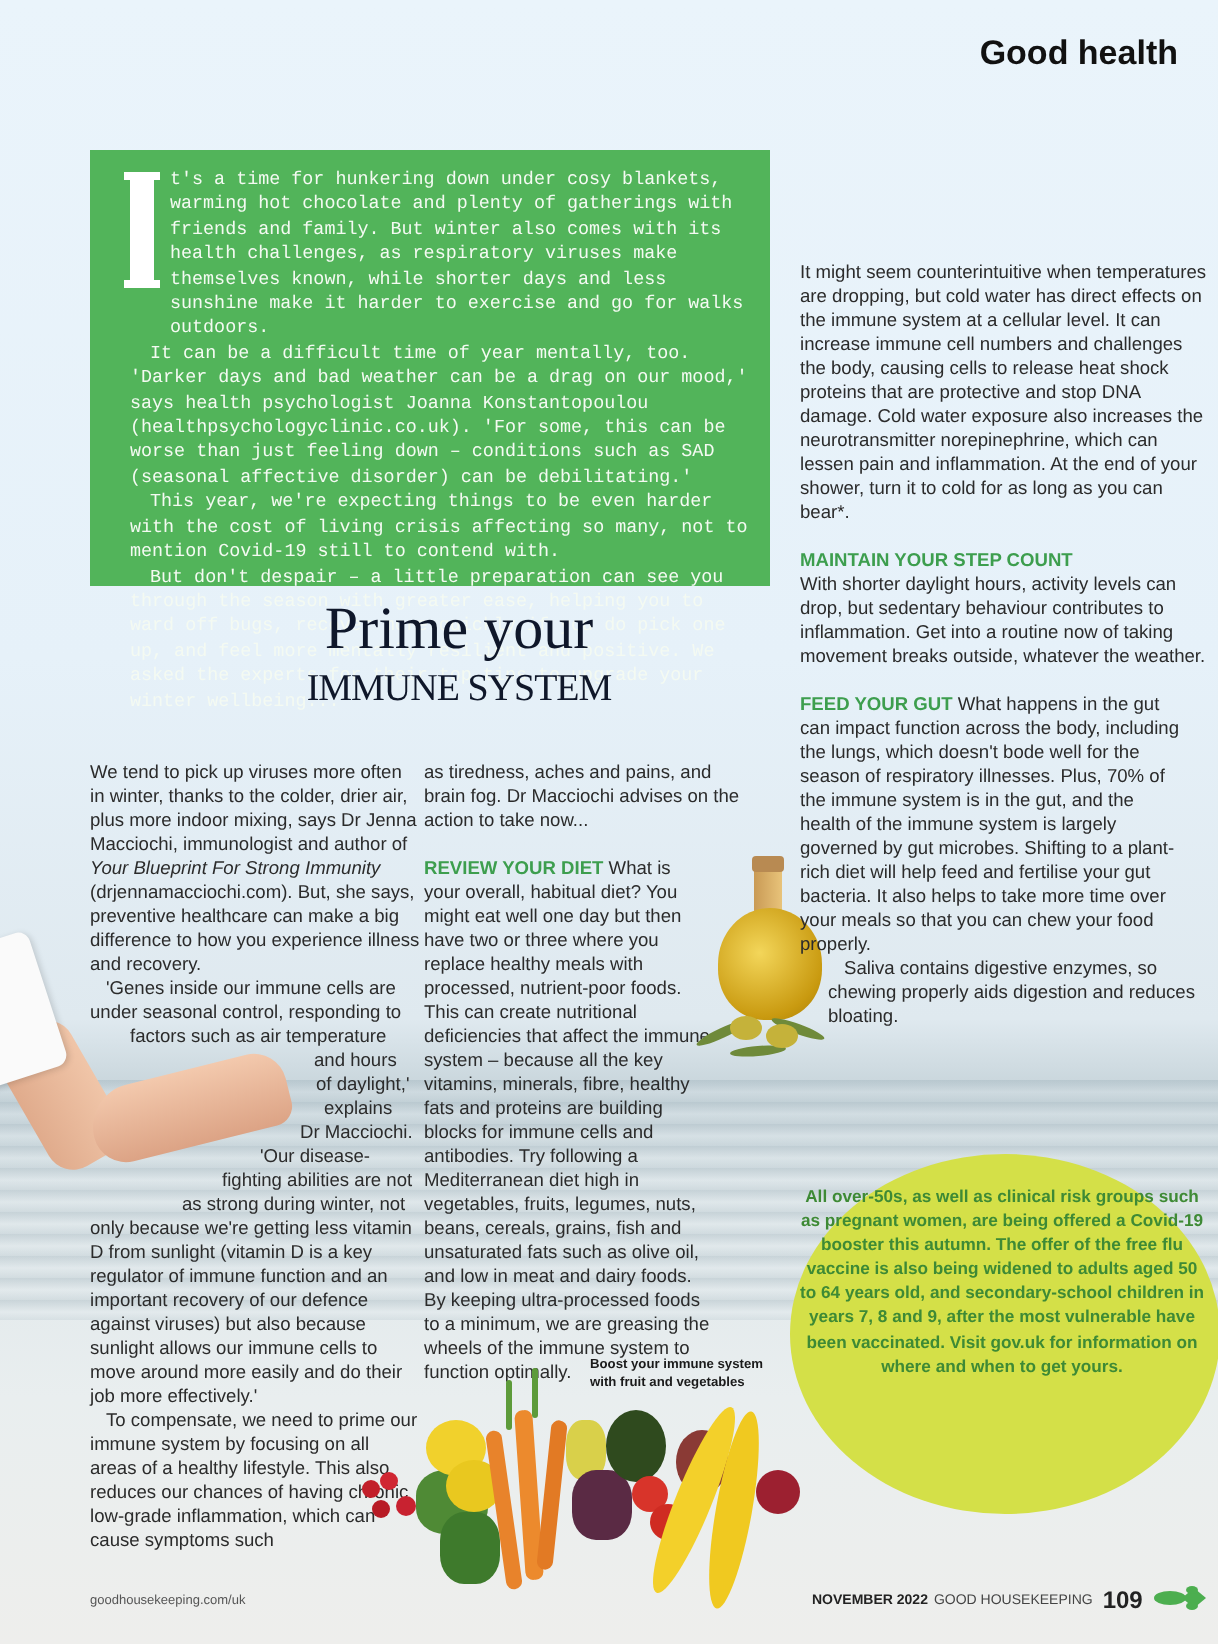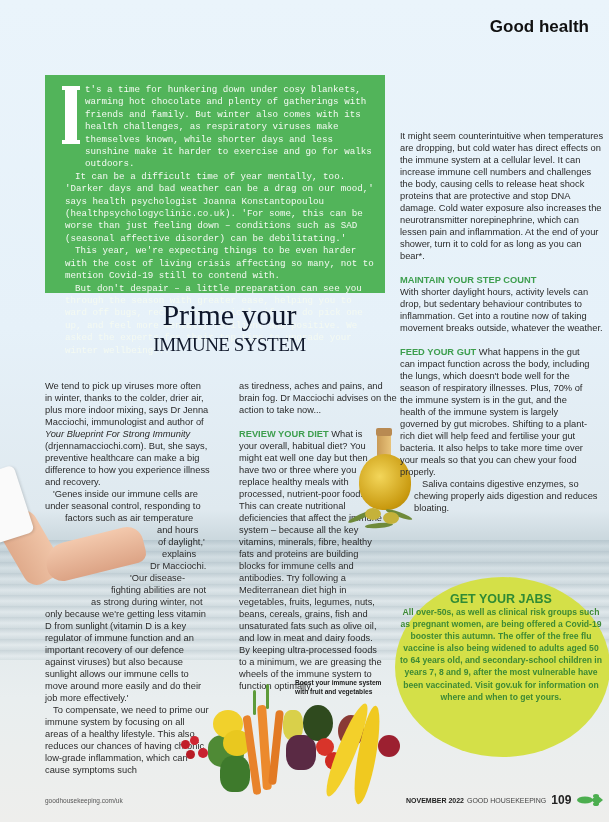--- a/index.html
+++ b/index.html
@@ -44,21 +44,21 @@
     font-family: "Liberation Serif", serif; font-weight: normal;
     line-height: 30px;
   }
   .title .l1 { font-size: 30px; display: block; }
   .title .l2 { font-size: 19px; display: block; letter-spacing: -0.5px; }
   .col {
     position: absolute; font-size: 9.3px; line-height: 12px; color: #2b2b2b;
   }
   .col p { margin: 0; }
   .col1 { left: 45px; top: 380px; width: 165px; }
-  .col2 { left: 239px; top: 380px; width: 165px; }
+  .col2 { left: 212px; top: 380px; width: 165px; }
   .col3 { left: 400px; top: 130px; width: 205px; }
   .head { color: #3d9e4e; font-weight: bold; margin-top: 31px; }
   .ind { text-indent: 8px; }
   .gap { height: 12px; }
   em { font-style: italic; }
   .leg {
     position: absolute; left: 0; top: 470px; width: 150px; height: 140px;
   }
   .leg .pant {
     position: absolute; left: -20px; top: 0px; width: 45px; height: 70px;
@@ -178,21 +178,20 @@
   <div class="gap"></div>
   <p class="head">MAINTAIN YOUR STEP COUNT</p>
   <p>With shorter daylight hours, activity levels can drop, but sedentary behaviour contributes to inflammation. Get into a routine now of taking movement breaks outside, whatever the weather.</p>
   <div class="gap"></div>
   <p style="padding-right:12px"><span class="head">FEED YOUR GUT</span><span> What happens in the gut can impact function across the body, including the lungs, which doesn't bode well for the season of respiratory illnesses. Plus, 70% of the immune system is in the gut, and the health of the immune system is largely governed by gut microbes. Shifting to a plant-rich diet will help feed and fertilise your gut bacteria. It also helps to take more time over your meals so that you can chew your food properly.</span></p>
   <p class="ind" style="padding-left:14px">Saliva contains digestive enzymes, so chewing properly aids digestion and reduces bloating.</p>
 </div>
 
 <div class="jabs"></div>
 <div class="jabs-text">
-  <span class="jabs-title">GET YOUR JABS</span>
   <span>All over-50s, as well as clinical risk groups such as pregnant women, are being offered a Covid-19 booster this autumn. The offer of the free flu vaccine is also being widened to adults aged 50 to 64 years old, and secondary-school children in years 7, 8 and 9, after the most vulnerable have been vaccinated. Visit gov.uk for information on where and when to get yours.</span>
 </div>
 
 <div class="produce">
   <span style="left:3px;top:50px;width:9px;height:9px;background:#c21f2a"></span>
   <span style="left:12px;top:46px;width:9px;height:9px;background:#d02632"></span>
   <span style="left:8px;top:60px;width:9px;height:9px;background:#b81b25"></span>
   <span style="left:20px;top:58px;width:10px;height:10px;background:#c82230"></span>
   <span style="left:30px;top:45px;width:36px;height:32px;background:#4f8a35;border-radius:40%"></span>
   <span style="left:42px;top:66px;width:30px;height:36px;background:#3e7a2c;border-radius:40%"></span>

